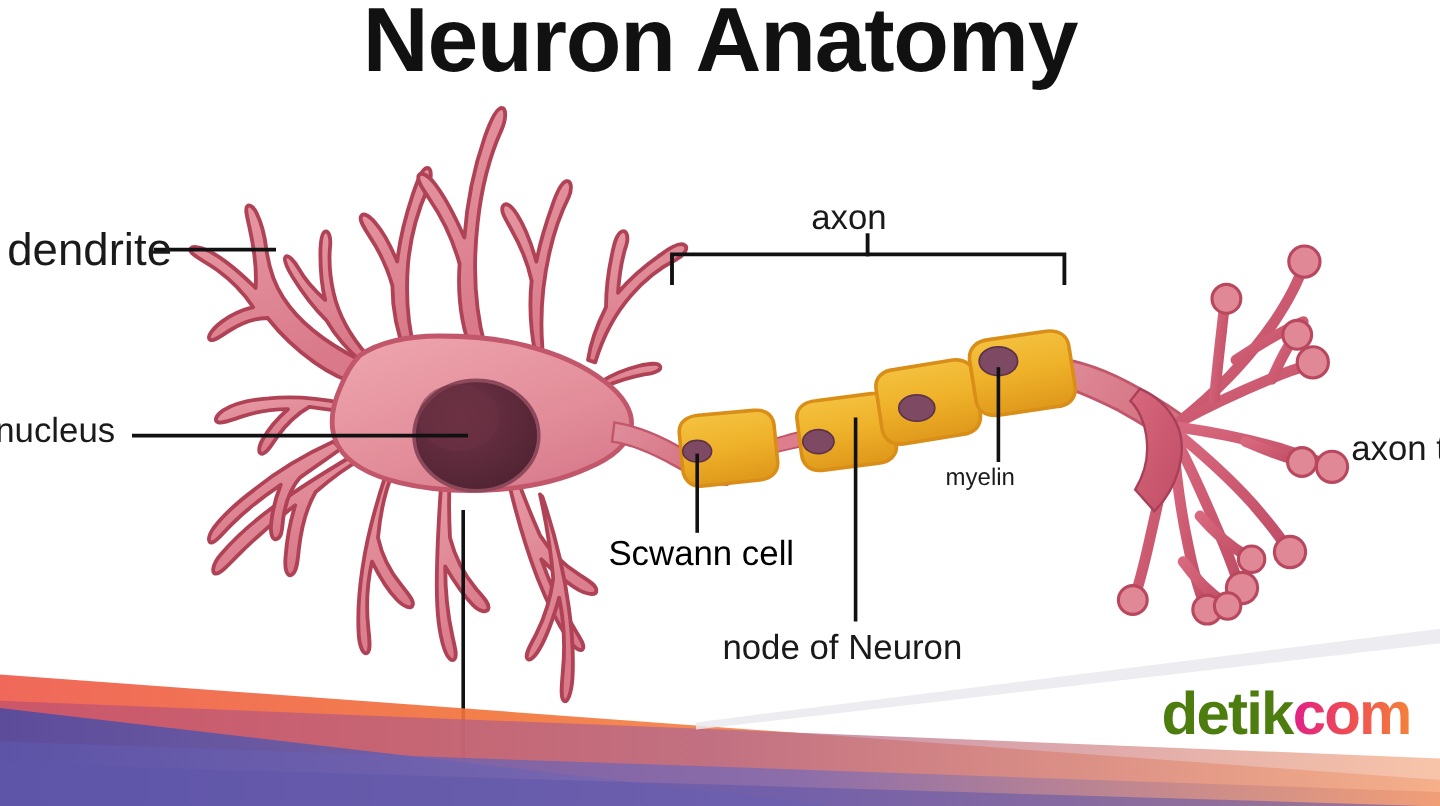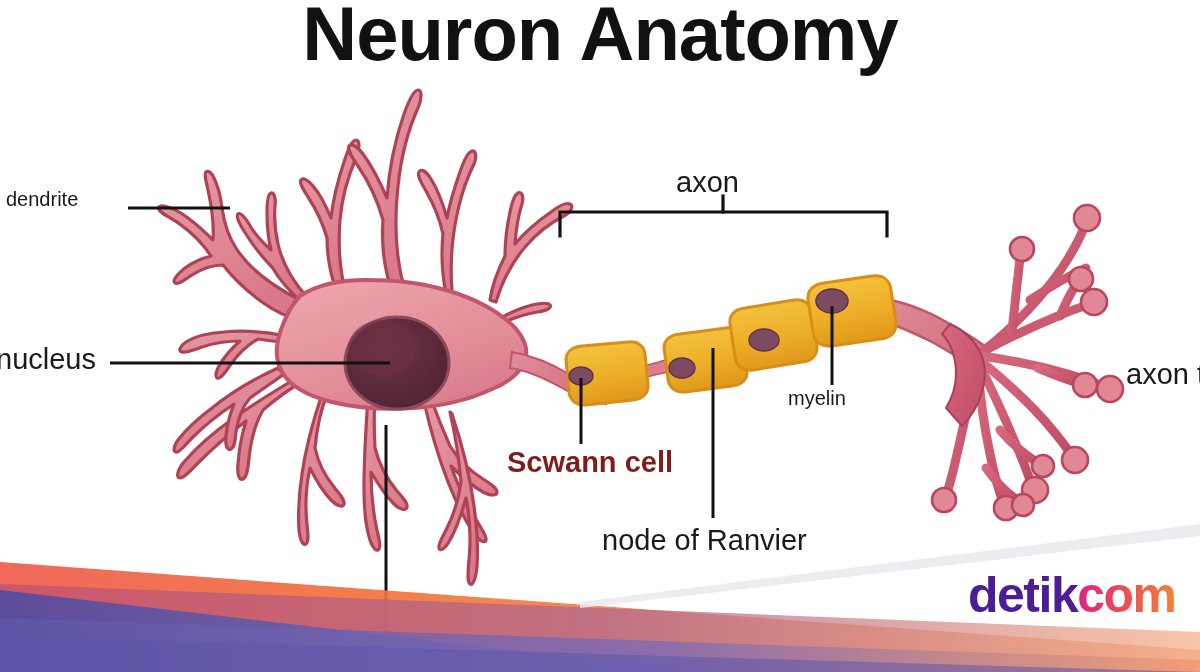--- a/index.html
+++ b/index.html
@@ -273,45 +273,45 @@
     <g stroke="#111111" stroke-width="3.2" fill="none" stroke-linecap="square">
       <path d="M560 236 L 560 212 L 887 212 L 887 236"></path>
       <line x1="723" y1="212" x2="723" y2="196"></line>
     </g>
 
   </svg>
 
   <div class="ttl" style="position:absolute; left:0; top:-4px; width:1200px; text-align:center;
               font-size:76px; color:#111111; line-height:1;">Neuron Anatomy</div>
 
-  <div style="position:absolute; left:6px; top:188px; font-size:20px; color:#1a1a1a;text-align:center;">dendrite</div>
+  <div style="position:absolute; left:6px; top:188px; font-size:38px; color:#1a1a1a;text-align:center;">dendrite</div>
 
   <div style="position:absolute; left:-4px; top:343px; font-size:29px; color:#1a1a1a;">nucleus</div>
 
   <div style="position:absolute; left:676px; top:166px; font-size:29px; color:#1a1a1a;">axon</div>
 
   <div style="position:absolute; left:788px; top:387px; font-size:20px; color:#1a1a1a;">myelin</div>
 
-  <div style="position:absolute; left:507px; top:446px; font-size:29px; color:#7f1d1d;font-weight:bold;">Scwann cell</div>
-
-  <div style="position:absolute; left:602px; top:524px; font-size:29px; color:#1a1a1a;">node of Ranvier</div>
+  <div style="position:absolute; left:507px; top:446px; font-size:29px; color:#000000;">Scwann cell</div>
+
+  <div style="position:absolute; left:602px; top:524px; font-size:29px; color:#1a1a1a;">node of Neuron</div>
 
   <div style="position:absolute; left:1126px; top:358px; font-size:29px; color:#1a1a1a; white-space:nowrap;">axon t</div>
 
   <svg style="position:absolute; left:0; bottom:0; width:1200px; height:140px;" viewBox="0 0 1200 140" preserveAspectRatio="none">
     <path d="M0 30 L 1200 118 L 1200 140 L 0 140 Z" fill="url(#gradWave2)" opacity="0.92"></path>
     <path d="M0 52 L 1200 100 L 1200 140 L 0 140 Z" fill="url(#gradWave3)" opacity="0.75"></path>
     <path d="M0 58 L 700 140 L 0 140 Z" fill="url(#gradWave4)" opacity="0.9"></path>
     <path d="M0 86 L 1200 128 L 1200 140 L 0 140 Z" fill="url(#gradWave1)" opacity="0.8"></path>
     <path d="M0 104 L 1200 140 L 0 140 Z" fill="#5E56AA" opacity="0.55"></path>
   </svg>
 
   <svg style="position:absolute; right:0; bottom:62px; width:620px; height:86px;" viewBox="0 0 620 86" preserveAspectRatio="none">
     <path d="M620 0 L 620 12 L 0 84 L 0 78 Z" fill="#e9e9ef" opacity="0.85"></path>
   </svg>
 
   <div style="position:absolute; left:968px; top:570px; font-size:50px;
               font-weight:bold; letter-spacing:-1.5px; line-height:1;">
-    <span style="color:#4c1d95;">detik</span><span style="background:linear-gradient(90deg,#E0218A 0%,#EE4A55 45%,#F4823A 100%);
+    <span style="color:#4d7c0f;">detik</span><span style="background:linear-gradient(90deg,#E0218A 0%,#EE4A55 45%,#F4823A 100%);
                  -webkit-background-clip:text; background-clip:text; color:transparent;text-align:right;">com</span>
   </div>
 
 </div>
 
 </body></html>

